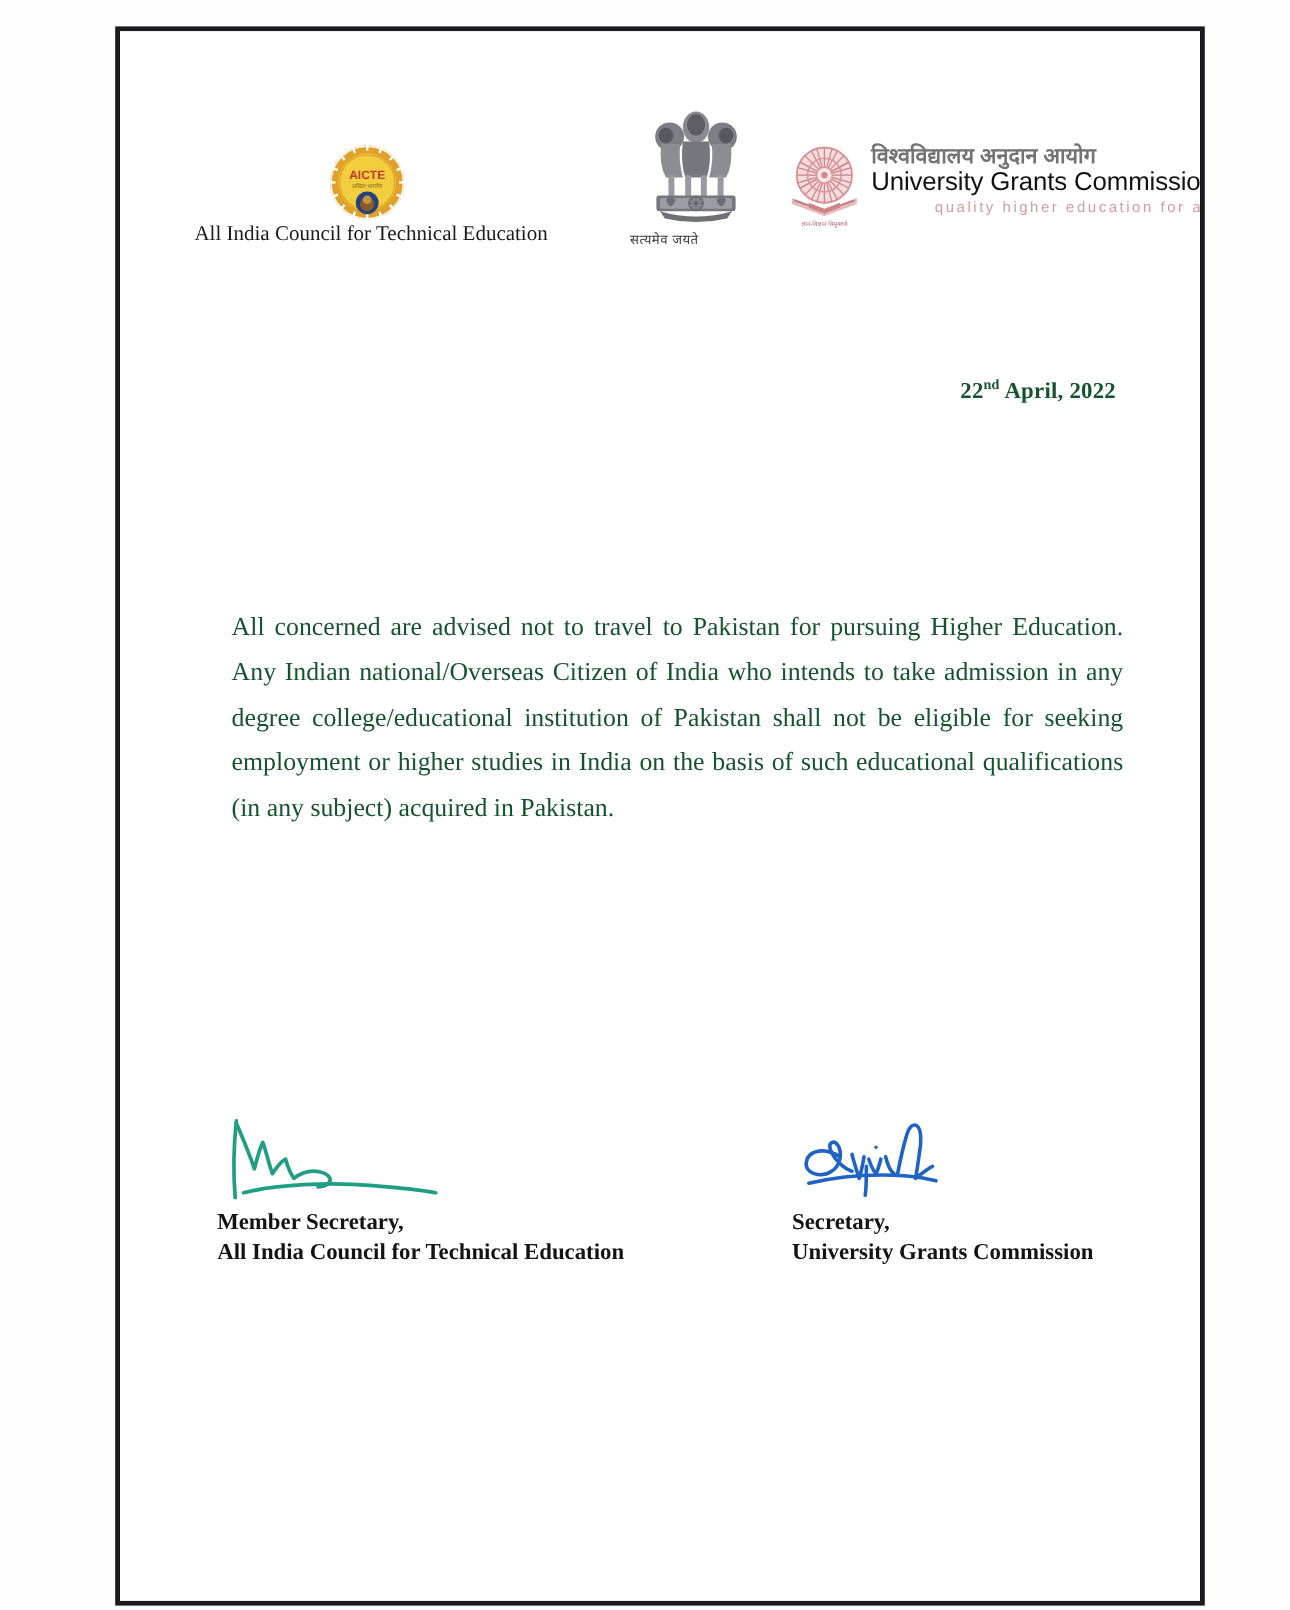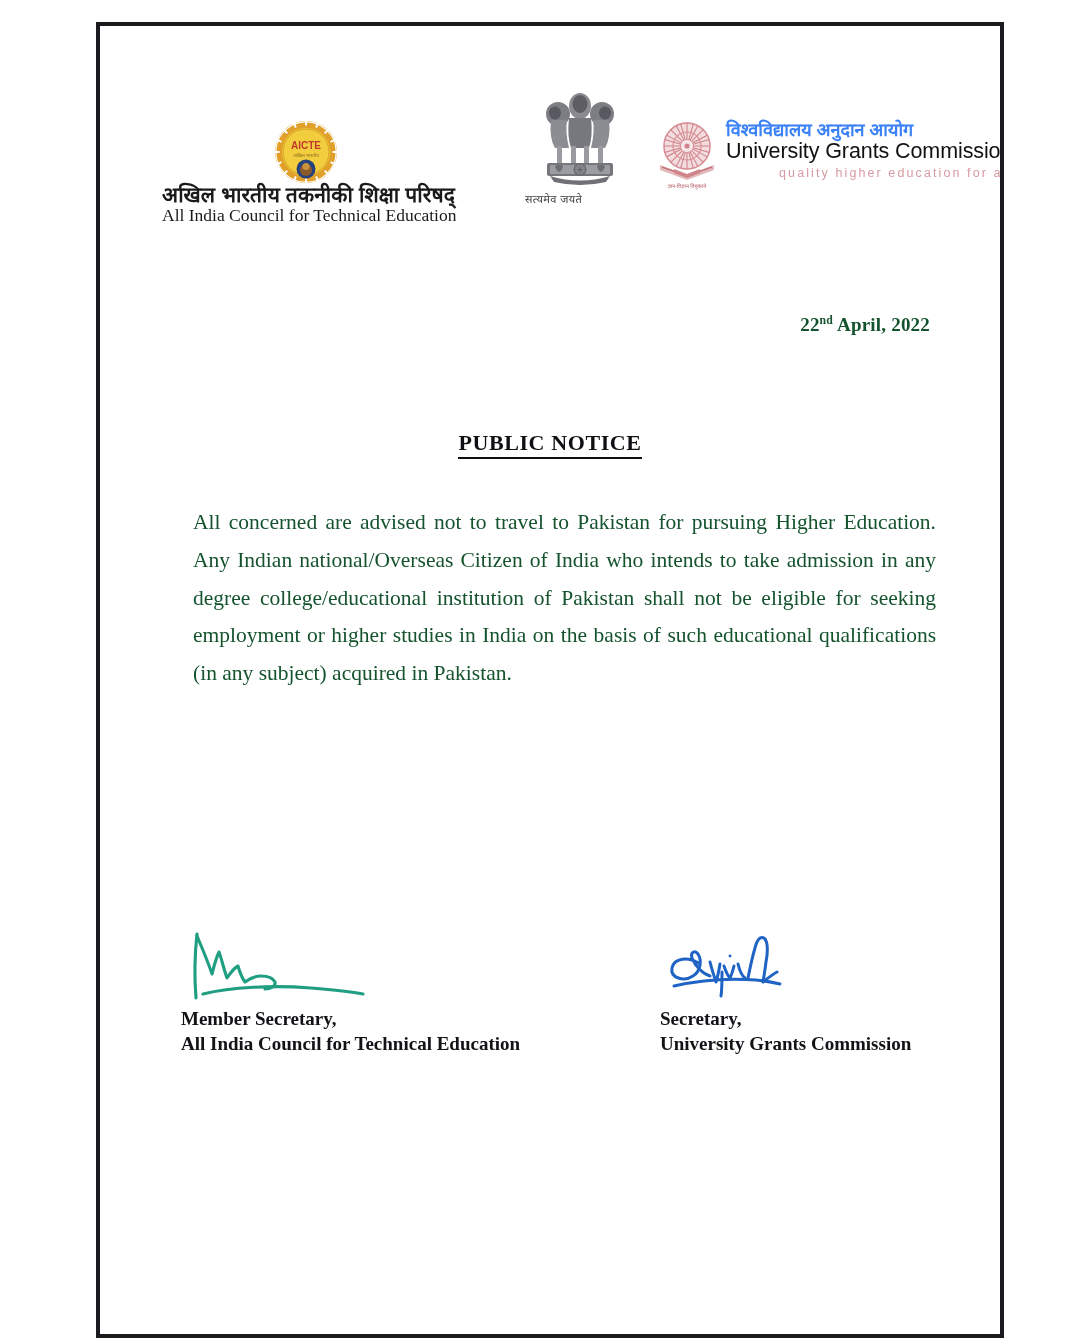--- a/index.html
+++ b/index.html
@@ -101,21 +101,21 @@
     align-items: flex-start;
   }
   .ugc-logo { width: 62px; height: 72px; flex: 0 0 auto; }
   .ugc-logo svg { display: block; }
   #ugc-text { margin-left: 8px; line-height: 1; padding-top: 3px; }
 
   .ugc-hindi {
     font-family: "Liberation Sans", sans-serif;
     font-size: 18px;
     font-weight: 700;
-    color: #3b82f6;
+    color: #737373;
     white-space: nowrap;
   }
   .ugc-eng {
     font-family: "Liberation Sans", sans-serif;
     font-size: 21.5px;
     color: #111;
     margin-top: 2px;
     white-space: nowrap;
     letter-spacing: -0.1px;
   }
@@ -245,21 +245,20 @@
               <circle cx="32" cy="32" r="23" fill="none" stroke="#D8A326" stroke-width="1"></circle>
               <text x="32" y="29" font-family="Liberation Sans, sans-serif" font-size="10" font-weight="bold" fill="#C0392B" text-anchor="middle">AICTE</text>
               <text x="32" y="37" font-family="Liberation Sans, sans-serif" font-size="4.6" fill="#8A6A20" text-anchor="middle">अखिल भारतीय</text>
               <circle cx="32" cy="49" r="9.5" fill="#24427D"></circle>
               <circle cx="32" cy="50" r="6" fill="#8B5A2B"></circle>
               <circle cx="32" cy="46.5" r="3.6" fill="#C8923F"></circle>
             </g>
           </svg>
         </div>
         <div id="aicte-text">
-          <div class="aicte-hindi">अखिल भारतीय तकनीकी शिक्षा परिषद्</div>
           <div class="aicte-eng">All India Council for Technical Education</div>
         </div>
       </div>
 
       <div id="emblem-block">
         <span>
         <svg width="86" height="104" viewBox="0 0 86 104">
           <g fill="#6d6d72">
 
             <ellipse cx="43" cy="20" rx="11" ry="13" fill="#8a8a90"></ellipse>
@@ -333,23 +332,20 @@
         <div id="ugc-text">
           <div class="ugc-hindi">विश्वविद्यालय अनुदान आयोग</div>
           <div class="ugc-eng">University Grants Commission</div>
           <div class="ugc-tagline">quality  higher  education  for  all</div>
         </div>
       </div>
     </div>
 
     <div id="date-line"><span>22</span><sup>nd</sup><span> April, 2022</span></div>
 
-    <div id="notice-title">
-      <span>PUBLIC NOTICE</span>
-    </div>
 
     <div id="body-copy">
       <p class="body-para">All concerned are advised not to travel to Pakistan for pursuing Higher Education. Any Indian national/Overseas Citizen of India who intends to take admission in any degree college/educational institution of Pakistan shall not be eligible for seeking employment or higher studies in India on the basis of such educational qualifications (in any subject) acquired in Pakistan.</p>
     </div>
 
     <div id="signatures">
 
       <div class="sig-block" id="sig-left">
         <div class="sig-mark">
           <svg width="220" height="82" viewBox="0 0 220 82">

